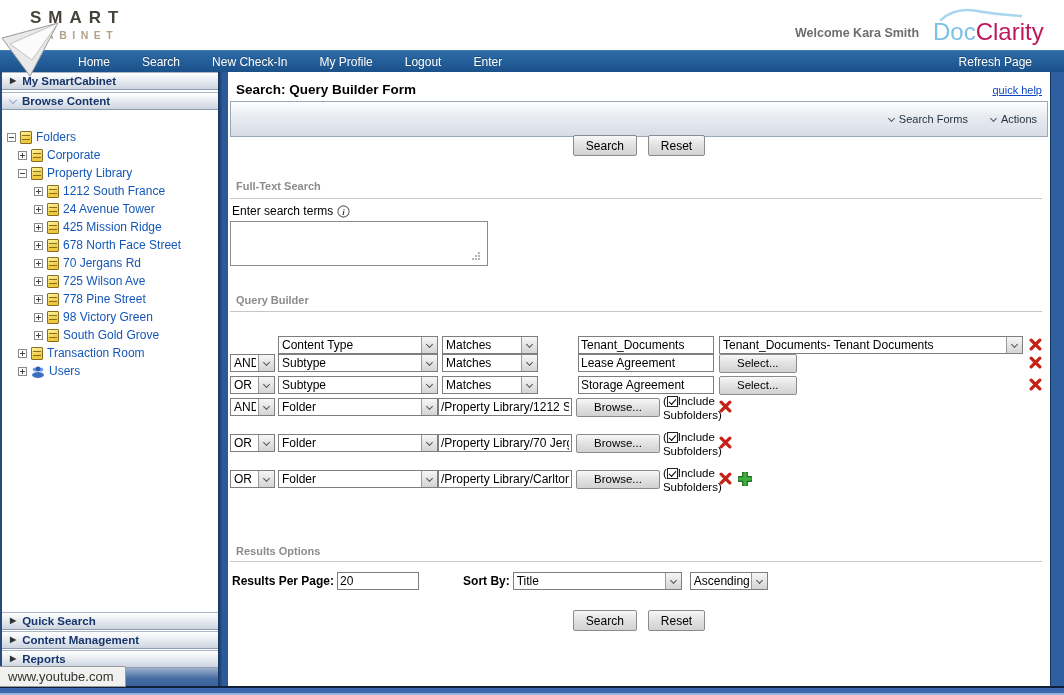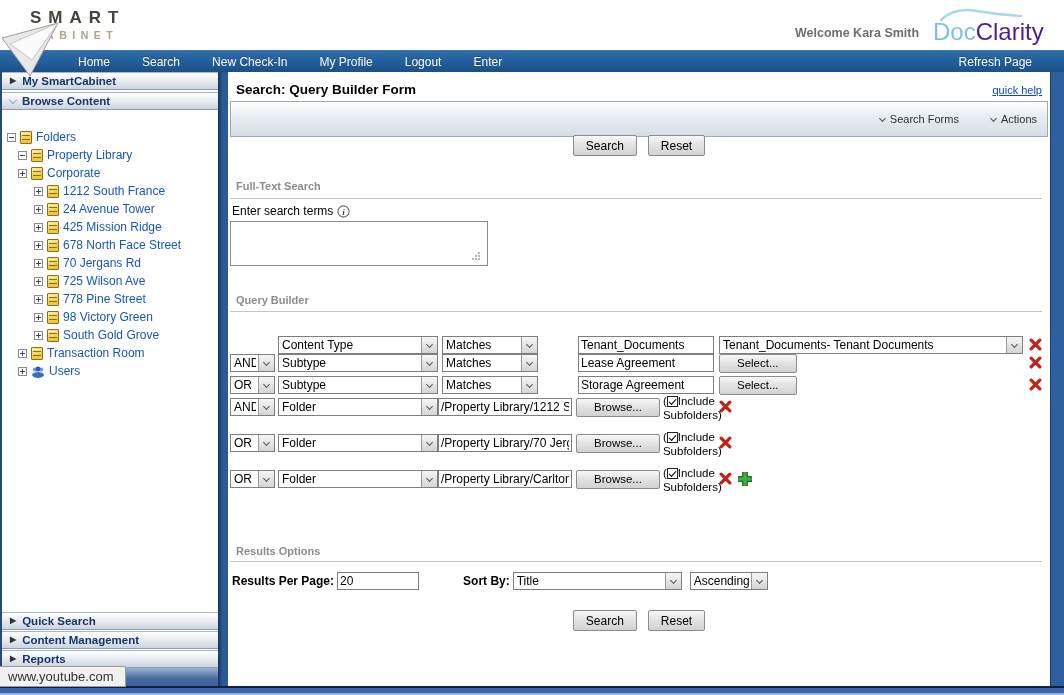--- a/index.html
+++ b/index.html
@@ -10,21 +10,21 @@
   
   .header{position:absolute;left:0;top:0;width:1064px;height:50px;background:#fff}
   .smart{position:absolute;left:30px;top:8px;font-size:17px;font-weight:bold;letter-spacing:7px;color:#46433b}
   .cabinet{position:absolute;left:33px;top:29px;font-size:10.5px;font-weight:bold;letter-spacing:5.5px;color:#b3a28a}
   .plane{position:absolute;left:0px;top:22px;z-index:6}
   .welcome{position:absolute;left:795px;top:26px;font-size:12.5px;font-weight:bold;color:#6e6e6e}
   .brand{position:absolute;left:933px;top:6px;width:125px;height:42px}
   .brand svg{position:absolute;left:2px;top:0}
   .brand-text{position:absolute;left:0;top:12px;font-size:24px;letter-spacing:0}
   .brand-doc{color:#7cc0e8}
-  .brand-clarity{color:#4c1d95}
+  .brand-clarity{color:#be185d}
 
   
   .navbar{position:absolute;left:0;top:50px;width:1064px;height:22px;
           background:linear-gradient(#2f6da8,#24609b 45%,#1b5089);border-top:1px solid #3e7ab2;
           display:flex;align-items:center;z-index:1}
   .nav-items{display:flex;gap:32px;padding-left:78px}
   .nav-item{color:#fff;font-size:12px;text-decoration:none;text-shadow:0 -1px 0 rgba(0,0,0,.25);cursor:pointer}
   .nav-refresh{margin-left:auto;margin-right:32px;color:#fff;font-size:12px;cursor:pointer;text-shadow:0 -1px 0 rgba(0,0,0,.25)}
 
   
@@ -61,21 +61,21 @@
   .status{position:absolute;left:0;top:666px;height:21px;z-index:30;background:#f1f1ef;
           border:1px solid #9a9a9a;border-left:none;border-radius:0 2px 0 0;
           display:flex;align-items:center;padding:0 11px 0 8px;font-size:13px;color:#333}
 
   
   .main{position:absolute;left:228px;top:72px;width:822px;height:614px;background:#fff;z-index:2}
   .m-title{position:absolute;left:8px;top:10px;font-size:13.5px;font-weight:bold;color:#000}
   .m-quickhelp{position:absolute;right:8px;top:12px;font-size:11px;color:#0c46c4;text-decoration:underline;cursor:pointer}
   .m-toolbar{position:absolute;left:2px;right:2px;top:29px;height:36px;
              background:linear-gradient(#ffffff,#e9edf2 40%,#d6dde6);border:1px solid #9aa8ba;
-             display:flex;align-items:center;justify-content:flex-end;gap:32px;padding-right:10px;font-size:11px;color:#26323f}
+             display:flex;align-items:center;justify-content:flex-end;gap:23px;padding-right:10px;font-size:11px;color:#26323f}
   .menu-item{display:flex;align-items:center;gap:5px;cursor:pointer}
   .chev{display:inline-block;width:5px;height:5px;border-right:1.6px solid #4a5664;border-bottom:1.6px solid #4a5664;transform:rotate(45deg);margin-top:-2px}
   .btn{height:21px;padding:0 12px;background:linear-gradient(#f8f8f8,#e3e3e3 45%,#d2d2d2);
        border:1px solid #8b8b8b;border-radius:2px;font-size:12px;font-family:"Liberation Sans",sans-serif;cursor:pointer;color:#000}
   .btn-row{position:absolute;left:0;right:0;display:flex;justify-content:center;gap:11px}
   .sec-h{position:absolute;left:8px;font-size:11px;font-weight:bold;color:#8c8c8c}
   .sec-line{position:absolute;left:2px;right:8px;border-top:1px solid #c6c6c6}
   .ft-label{position:absolute;left:4px;top:132px;font-size:12px;color:#000;display:flex;align-items:center;gap:4px}
   .ft-area{position:absolute;left:2px;top:149px;width:258px;height:45px;border:1px solid #8a8a8a;background:#fff;resize:none;font-family:"Liberation Sans",sans-serif}
   .grip{position:absolute;left:250px;top:186px;width:2px;height:2px;background:#b5b5b5;
@@ -146,28 +146,28 @@
       <span>Browse Content</span>
     </div>
 
     <div class="tree">
       <div class="trow lvl0">
         <span class="exp"></span>
         <span class="ic-cab"></span>
         <span class="tlabel">Folders</span>
       </div>
       <div class="trow lvl1">
+        <span class="exp plus"></span>
+        <span class="ic-cab"></span>
+        <span class="tlabel">Corporate</span>
+      </div>
+      <div class="trow lvl1">
         <span class="exp"></span>
         <span class="ic-cab"></span>
         <span class="tlabel">Property Library</span>
-      </div>
-      <div class="trow lvl1">
-        <span class="exp plus"></span>
-        <span class="ic-cab"></span>
-        <span class="tlabel">Corporate</span>
       </div>
       <div class="trow lvl2">
         <span class="exp plus"></span>
         <span class="ic-cab"></span>
         <span class="tlabel">1212 South France</span>
       </div>
       <div class="trow lvl2">
         <span class="exp plus"></span>
         <span class="ic-cab"></span>
         <span class="tlabel">24 Avenue Tower</span>

